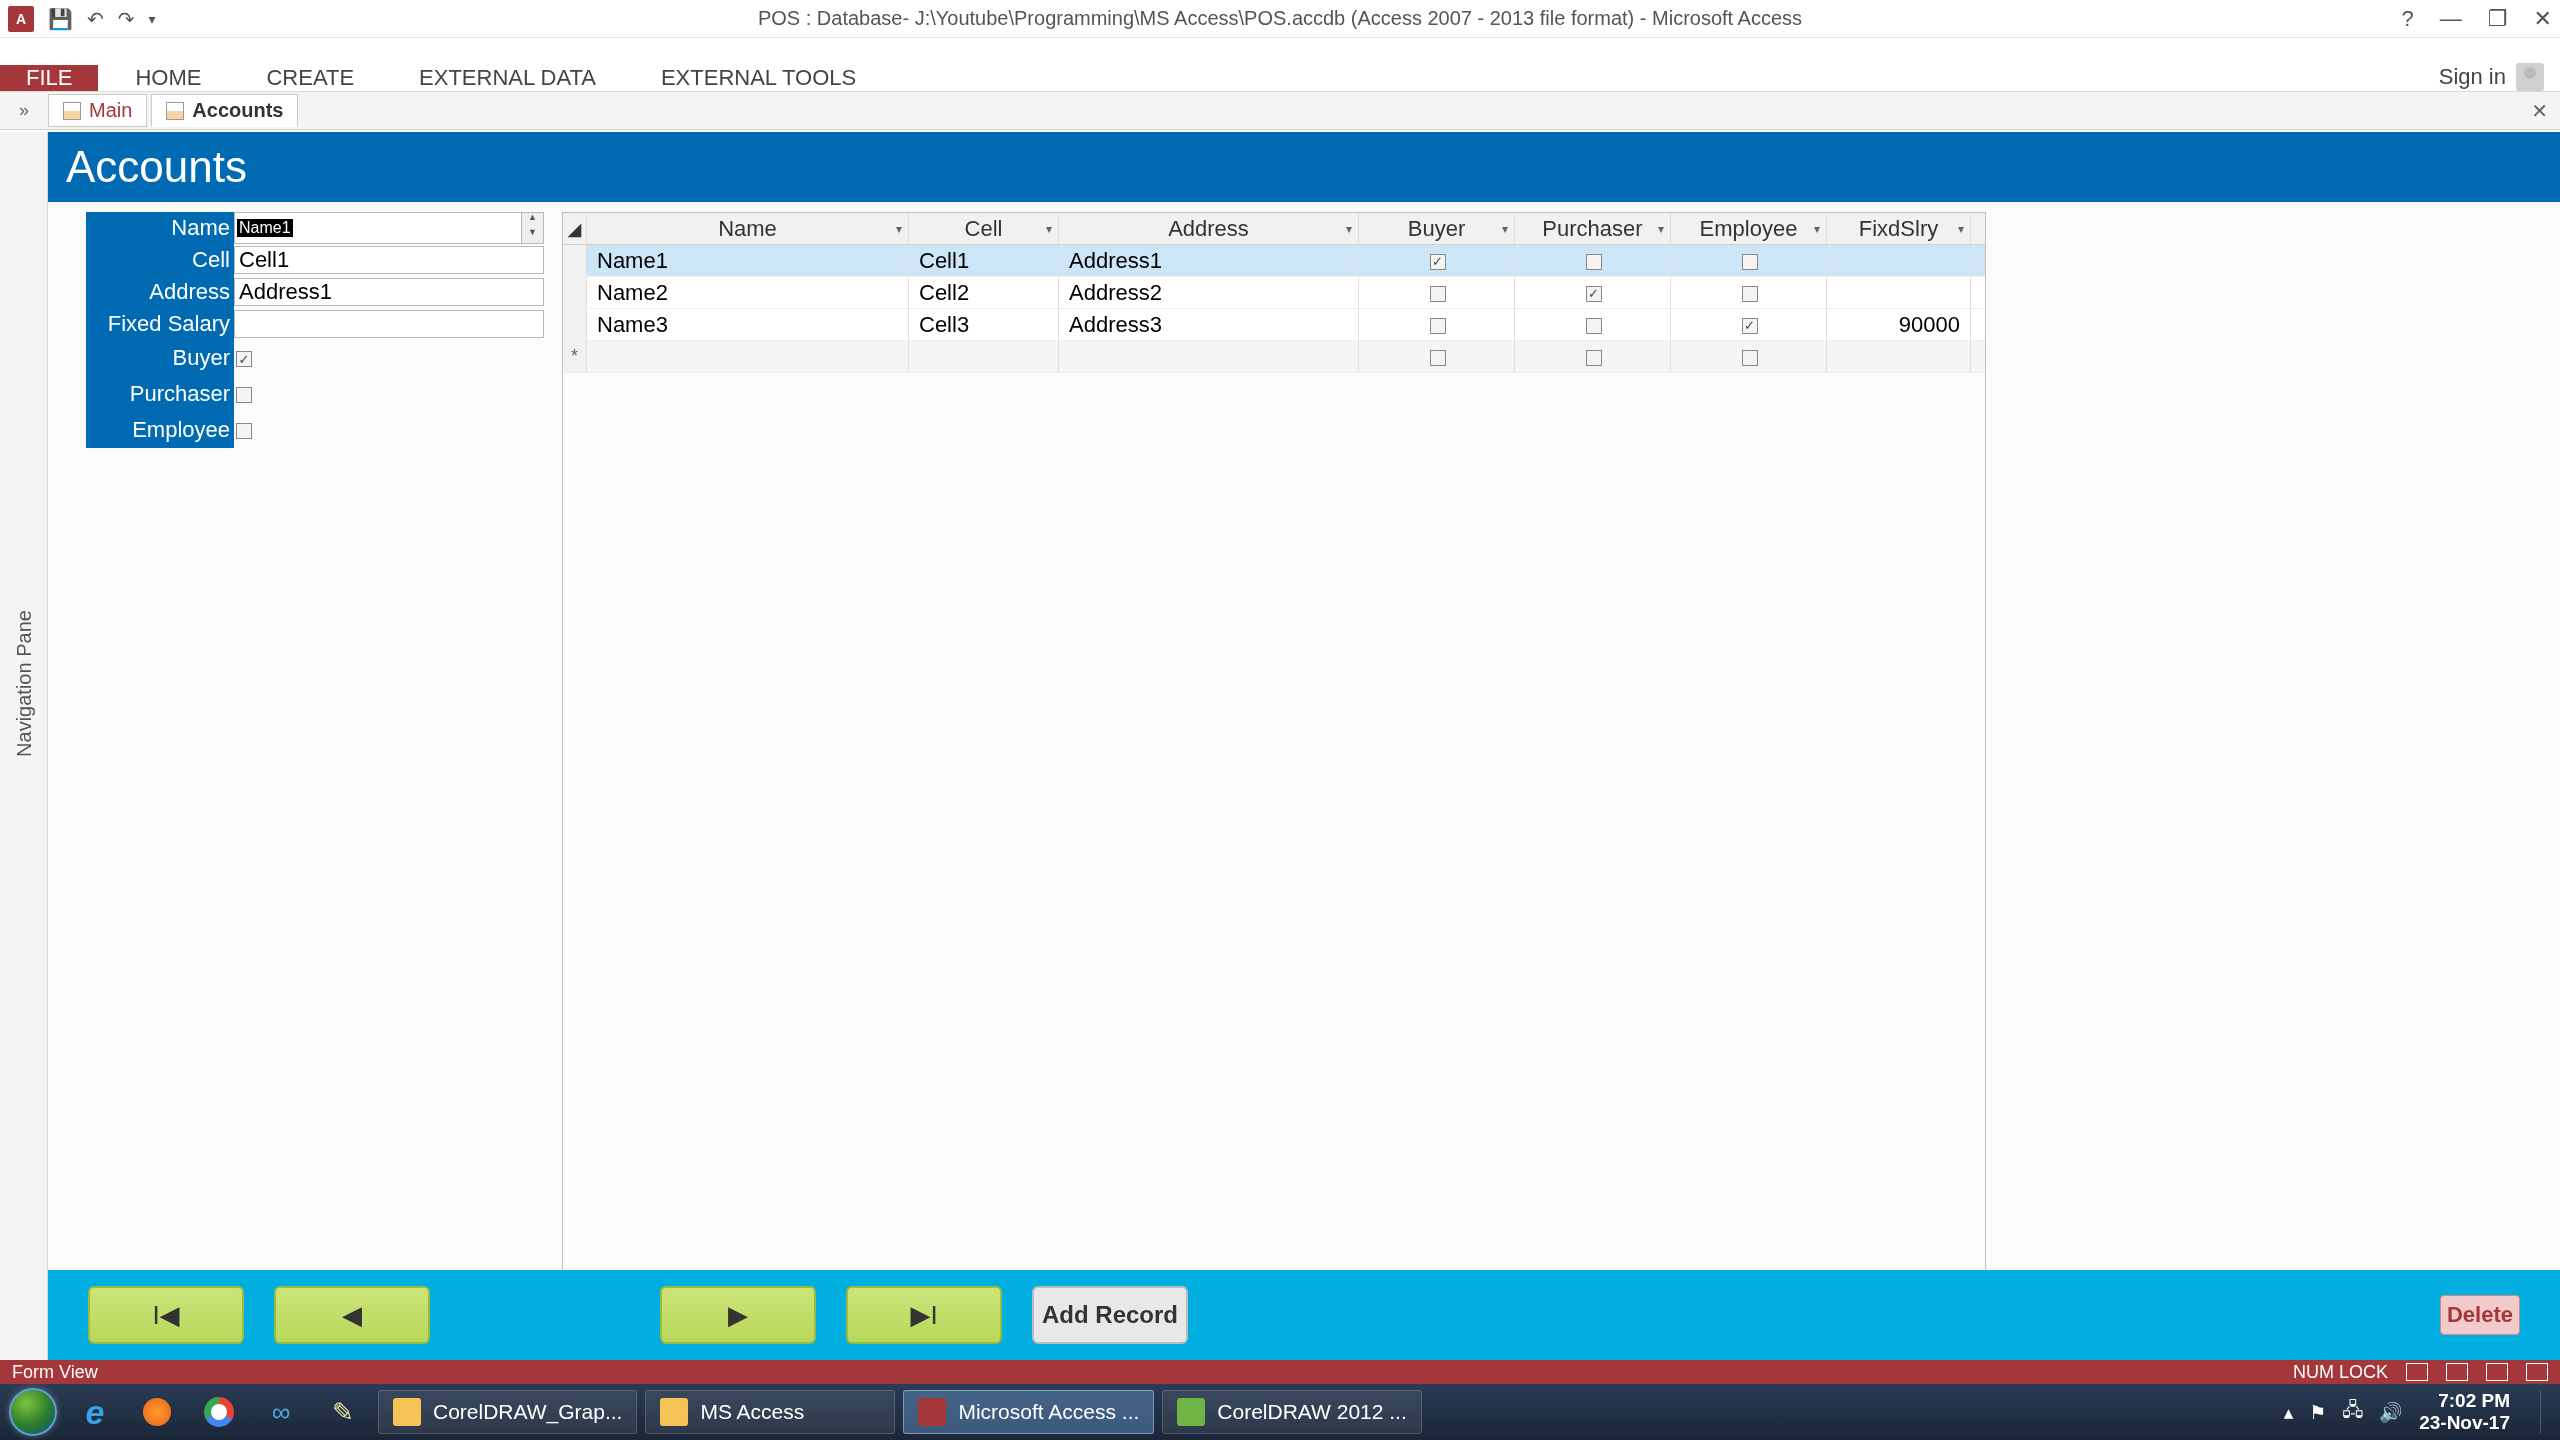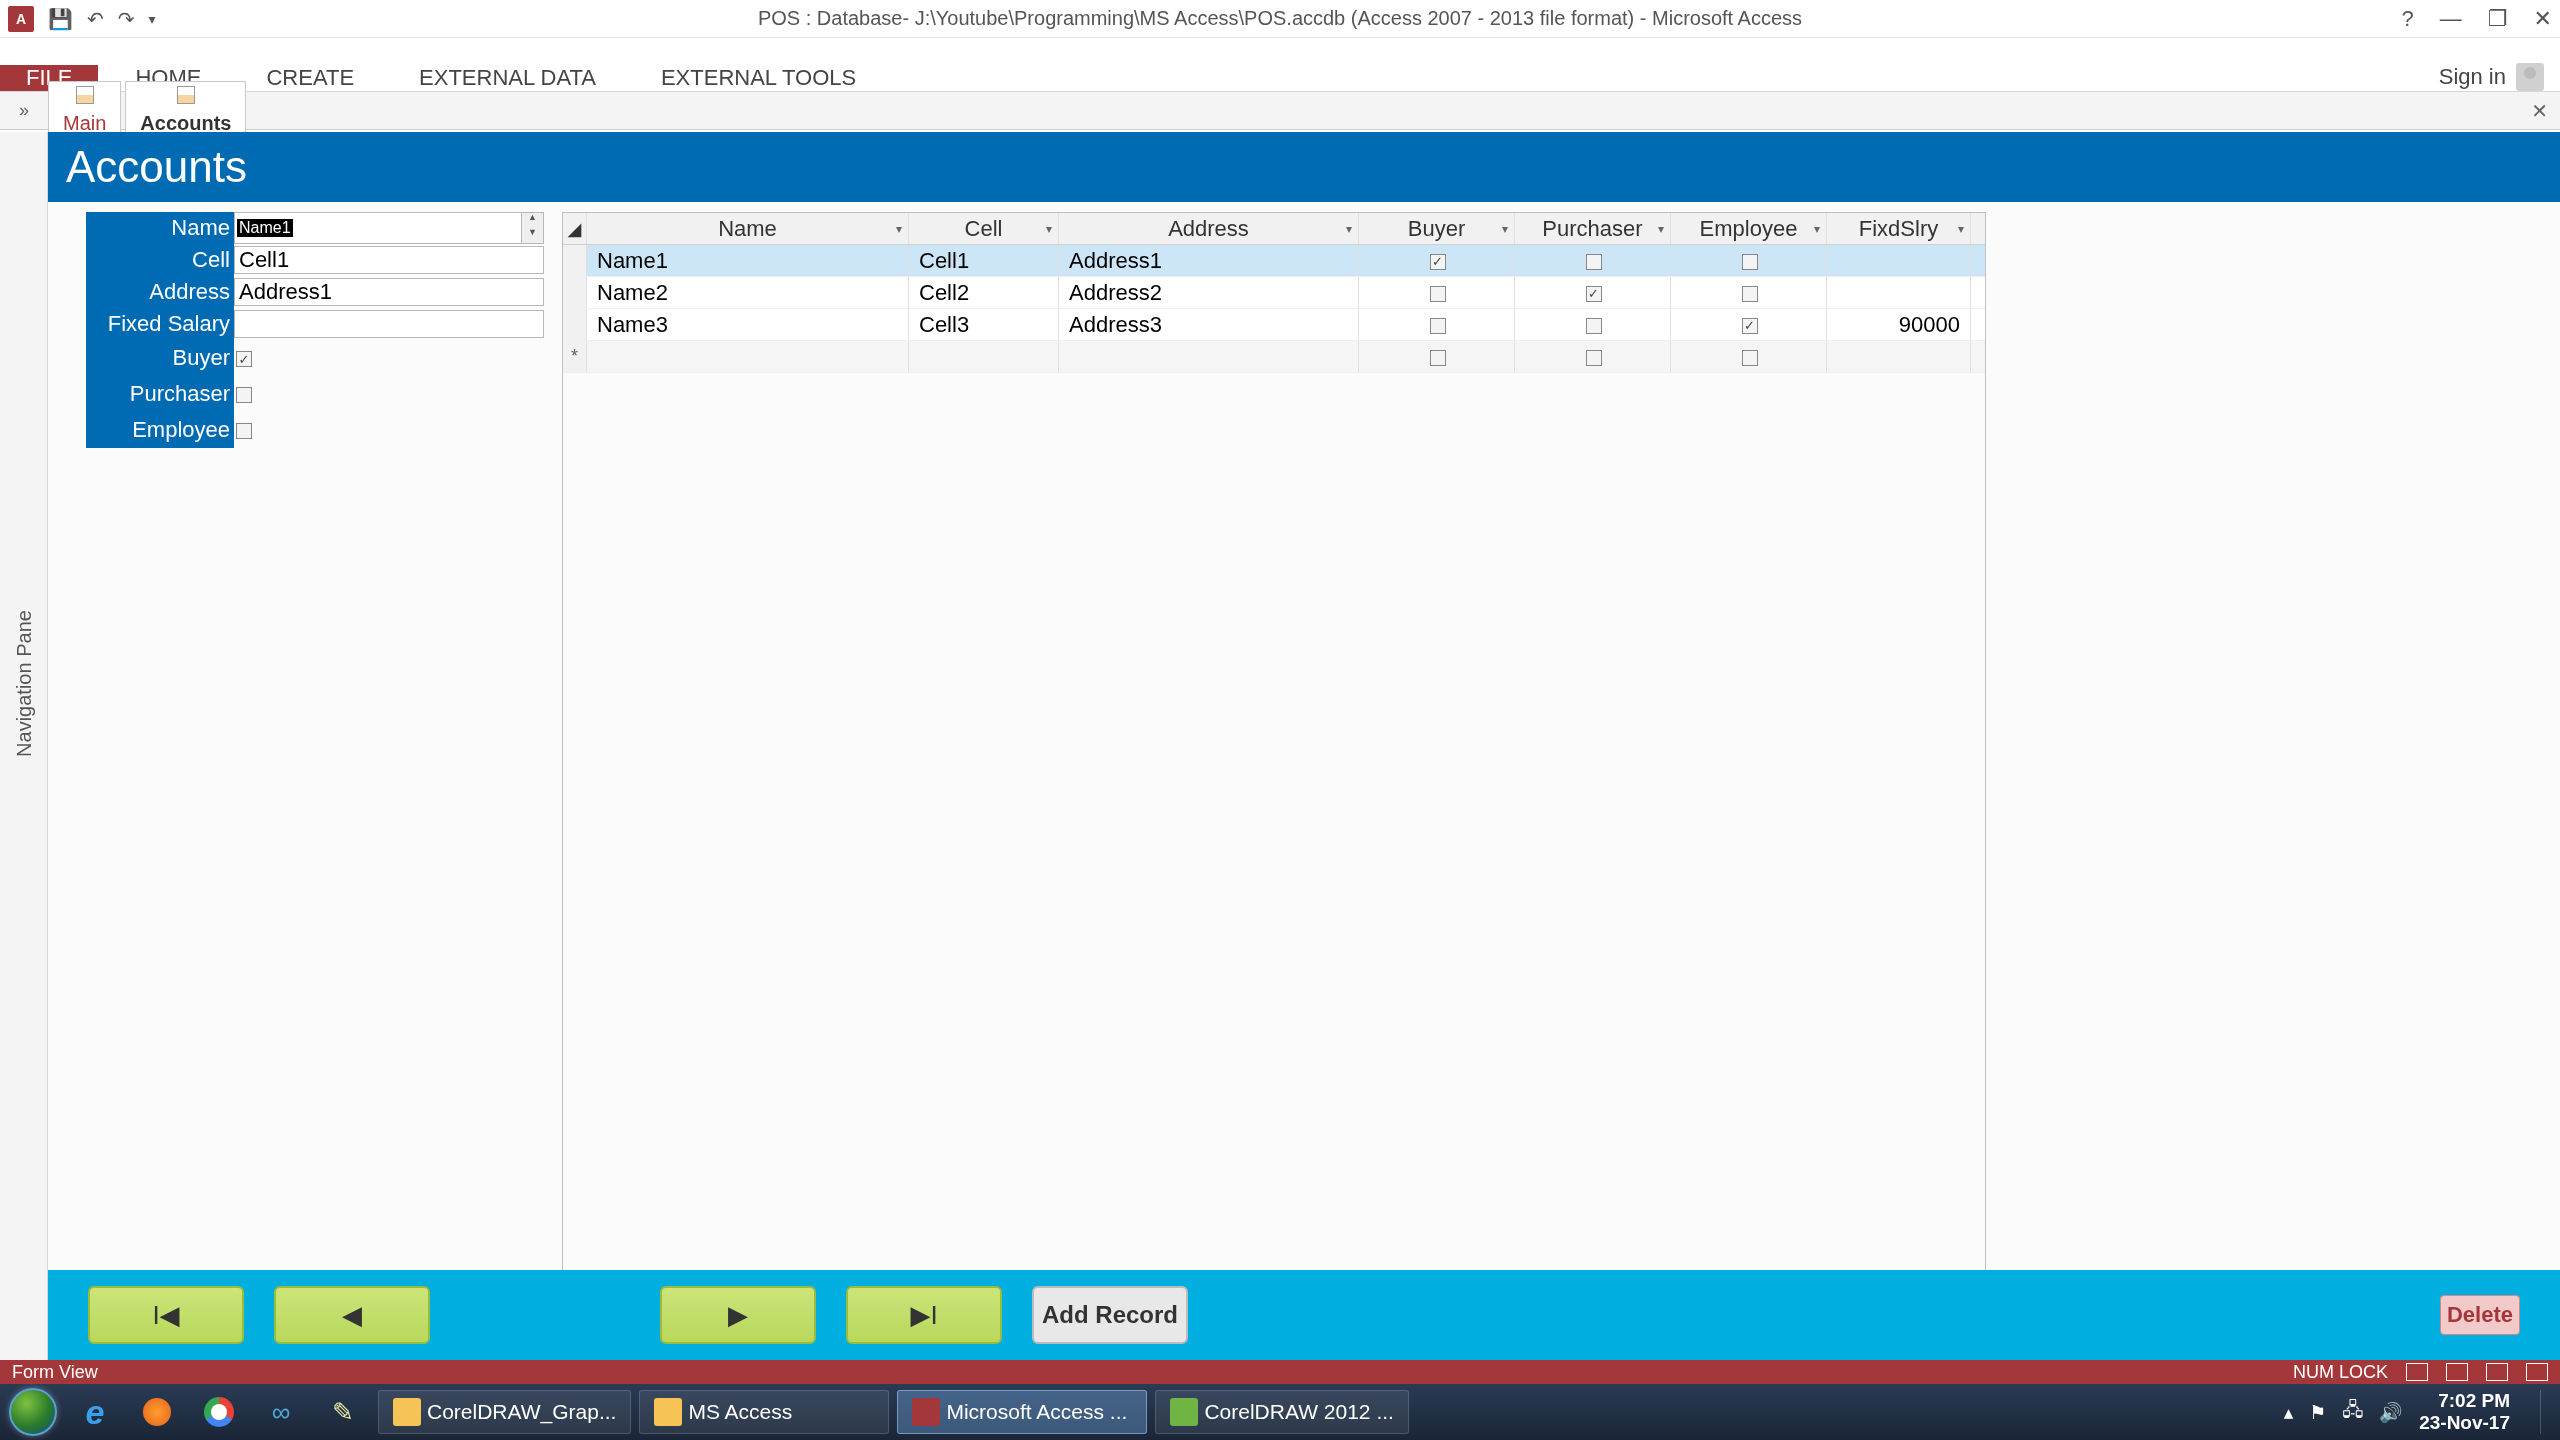--- a/index.html
+++ b/index.html
@@ -18,21 +18,21 @@
 .ribbon { height: 54px; display: flex; align-items: flex-end; border-bottom: 1px solid #d8d8d8; }
 .ribbon .file-tab { background: #a4373a; color: #fff; padding: 0 26px; display: flex; align-items: center; font-size: 22px; }
 .ribbon .rtab { padding: 0 28px; display: flex; align-items: center; font-size: 22px; color: #444; cursor: pointer; margin-left: 9px; }
 .ribbon .signin { margin-left: auto; display: flex; align-items: center; gap: 10px; padding-right: 16px; color: #444; font-size: 22px; }
 .ribbon .signin .avatar { width: 28px; height: 28px; background: #d0d0d0; border-radius: 3px; position: relative; }
 .ribbon .signin .avatar::after { content: ""; position: absolute; top: 4px; left: 8px; width: 12px; height: 12px; background: #bbb; border-radius: 50%; }
 
 
 .doc-tabs { height: 38px; display: flex; align-items: center; background: #f4f4f4; border-bottom: 1px solid #d0d0d0; position: relative; }
 .doc-tabs .expand { width: 48px; text-align: center; color: #666; font-size: 18px; cursor: pointer; }
-.doc-tabs .dtab { display: flex; align-items: center; gap: 8px; padding: 4px 14px; border: 1px solid #c9c9c9; background: #fff; font-size: 20px; margin-right: 4px; cursor: pointer; flex-direction: column; }
+.doc-tabs .dtab { display: flex; align-items: center; gap: 8px; padding: 4px 14px; border: 1px solid #c9c9c9; background: #fff; font-size: 20px; margin-right: 4px; cursor: pointer; }
 .doc-tabs .dtab.inactive { color: #a4373a; }
 .doc-tabs .dtab.active { color: #333; font-weight: 600; border-bottom: 1px solid #fff; }
 .doc-tabs .form-ico { width: 18px; height: 18px; border: 1px solid #999; display: inline-block; background: linear-gradient(#fff 50%, #f6d5a0 50%); }
 .doc-tabs .close-sub { position: absolute; right: 12px; color: #666; font-size: 20px; cursor: pointer; }
 
 
 .workspace { position: absolute; top: 132px; left: 0; right: 0; bottom: 80px; display: flex; }
 .navpane { width: 48px; background: #f4f4f4; border-right: 1px solid #d8d8d8; position: relative; }
 .navpane .label { position: absolute; top: 540px; left: 50%; transform: translateX(-50%) rotate(-90deg); white-space: nowrap; color: #555; font-size: 20px; }
 
@@ -91,21 +91,21 @@
 
 
 .status-bar { position: absolute; left: 0; right: 0; bottom: 56px; height: 24px; background: #a4373a; color: #fff; display: flex; align-items: center; font-size: 18px; padding: 0 12px; }
 .status-bar .right { margin-left: auto; display: flex; align-items: center; gap: 18px; }
 .status-bar .sico { width: 22px; height: 18px; border: 1px solid #fff; }
 
 
 .taskbar { position: absolute; left: 0; right: 0; bottom: 0; height: 56px; background: linear-gradient(#2a3b55, #1a2637); display: flex; align-items: center; padding: 0 6px; gap: 8px; }
 .task-ico { width: 54px; height: 44px; border-radius: 4px; display: flex; align-items: center; justify-content: center; font-size: 26px; color: #fff; cursor: pointer; }
 .start-orb { width: 48px; height: 48px; border-radius: 50%; background: radial-gradient(circle at 35% 30%, #7fc241, #2a7b2a 55%, #104a8a); border: 2px solid #5aa0d8; box-shadow: 0 0 6px rgba(255,255,255,0.3); }
-.task-app { height: 44px; min-width: 250px; background: rgba(255,255,255,0.08); border: 1px solid rgba(255,255,255,0.15); border-radius: 3px; display: flex; align-items: center; gap: 6px; padding: 0 14px; color: #fff; font-size: 21px; cursor: pointer; }
+.task-app { height: 44px; min-width: 250px; background: rgba(255,255,255,0.08); border: 1px solid rgba(255,255,255,0.15); border-radius: 3px; display: flex; align-items: center; gap: 12px; padding: 0 14px; color: #fff; font-size: 21px; cursor: pointer; }
 .task-app.active { background: rgba(120,180,240,0.35); border-color: rgba(180,210,255,0.5); }
 .app-ic { width: 28px; height: 28px; border-radius: 3px; display: inline-block; }
 .task-tray { margin-left: auto; display: flex; align-items: center; gap: 16px; color: #fff; font-size: 19px; }
 .task-tray .clock { text-align: right; line-height: 1.15; font-size: 19px; padding-right: 8px; font-weight: bold; }
 .show-desk { width: 14px; height: 44px; border-left: 1px solid rgba(255,255,255,0.2); margin-left: 6px; }
 
 
 .ic-folder { background: #f6c456; }
 .ic-access { background: #a4373a; }
 .ic-corel  { background: #6fb544; }

